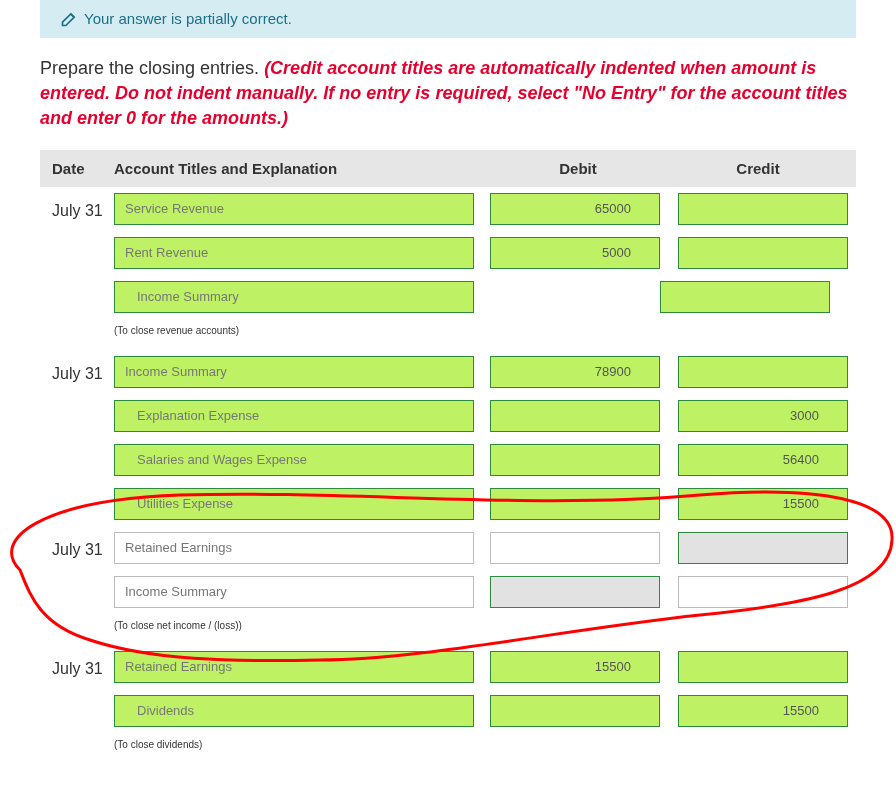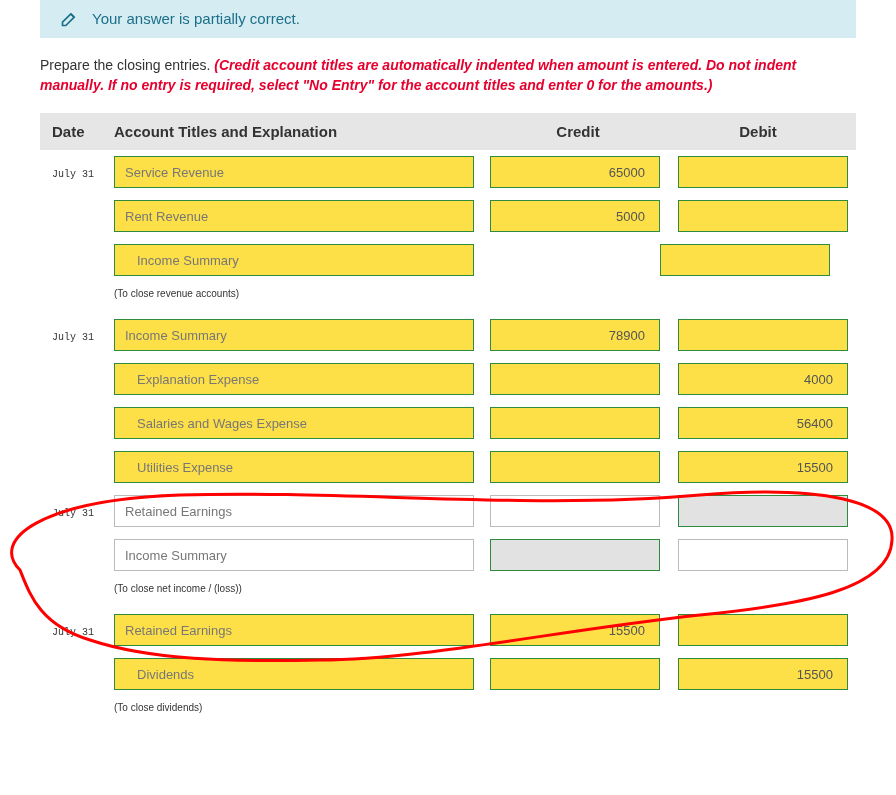--- a/index.html
+++ b/index.html
@@ -9,35 +9,35 @@
     color: #333;
     background: #fff;
     width: 896px;
     position: relative;
   }
   .banner {
     background: #d5ecf3;
     padding: 8px 20px 10px 20px;
     display: flex;
     align-items: center;
-    gap: 12px;
+    gap: 4px;
     margin: 0 40px 18px 40px;
   }
   .banner .icon {
     color: #1b6f88;
     width: 20px;
     height: 20px;
   }
   .banner .msg {
     color: #1b6f88;
     font-size: 15px;
   }
   .instructions {
     padding: 0 40px 14px 40px;
-    font-size: 14px;
+    font-size: 18px;
     line-height: 1.4;
   }
   .instructions .red {
     color: #e6002e;
     font-weight: 700;
     font-style: italic;
   }
   .tbl {
     margin: 4px 40px;
   }
@@ -50,34 +50,34 @@
     font-size: 15px;
   }
   .col-date { width: 66px; padding-left: 4px; }
   .col-acct { flex: 1; }
   .col-amt  { width: 180px; text-align: center; }
   .row {
     display: flex;
     align-items: center;
     padding: 6px 8px;
   }
-  .row .col-date { font-size: 10px; color:#333; padding-top:4px;font-family:Liberation Mono, monospace;}
+  .row .col-date { font-size: 16px; color:#333; padding-top:4px;}
   .cell {
     height: 32px;
-    background: #fde047;
+    background: #bef264;
     border: 1px solid #2e8b3d;
     display: flex;
     align-items: center;
     padding: 0 10px;
     font-size: 13px;
     color: #777;
   }
   .cell.acct { width: 360px; }
   .cell.acct.indent { padding-left: 22px; }
-  .cell.amt { width: 170px; justify-content: flex-end; padding-right: 14px; color:#555;}
+  .cell.amt { width: 170px; justify-content: flex-end; padding-right: 28px; color:#555;}
   .cell.invalid {
     background: #fff;
     border: 1px solid #bbb;
   }
   .cell.flag {
     background: #e2e2e2;
     border: 1px solid #2e8b3d;
   }
   .gap { width: 18px; }
   .desc {
@@ -107,22 +107,22 @@
 
 <div class="instructions">
   <span>Prepare the closing entries. </span>
   <span class="red">(Credit account titles are automatically indented when amount is entered. Do not indent manually. If no entry is required, select "No Entry" for the account titles and enter 0 for the amounts.)</span>
 </div>
 
 <div class="tbl">
   <div class="hdr">
     <div class="col-date">Date</div>
     <div class="col-acct">Account Titles and Explanation</div>
+    <div class="col-amt">Debit</div>
     <div class="col-amt">Credit</div>
-    <div class="col-amt">Debit</div>
   </div>
   <div id="rows">
       <div class="row">
         <div class="col-date">July 31</div>
         <div class="cell acct">Service Revenue</div>
         <div style="flex: 1 1 0%;"></div>
         <div class="cell amt">65000</div>
         <div class="gap"></div>
         <div class="cell amt"></div>
       </div>
@@ -149,21 +149,21 @@
         <div class="cell amt">78900</div>
         <div class="gap"></div>
         <div class="cell amt"></div>
       </div>
       <div class="row">
         <div class="col-date"></div>
         <div class="cell acct indent">Explanation Expense</div>
         <div style="flex: 1 1 0%;"></div>
         <div class="cell amt"></div>
         <div class="gap"></div>
-        <div class="cell amt">4000</div>
+        <div class="cell amt">3000</div>
       </div>
       <div class="row">
         <div class="col-date"></div>
         <div class="cell acct indent">Salaries and Wages Expense</div>
         <div style="flex: 1 1 0%;"></div>
         <div class="cell amt"></div>
         <div class="gap"></div>
         <div class="cell amt">56400</div>
       </div>
       <div class="row">

